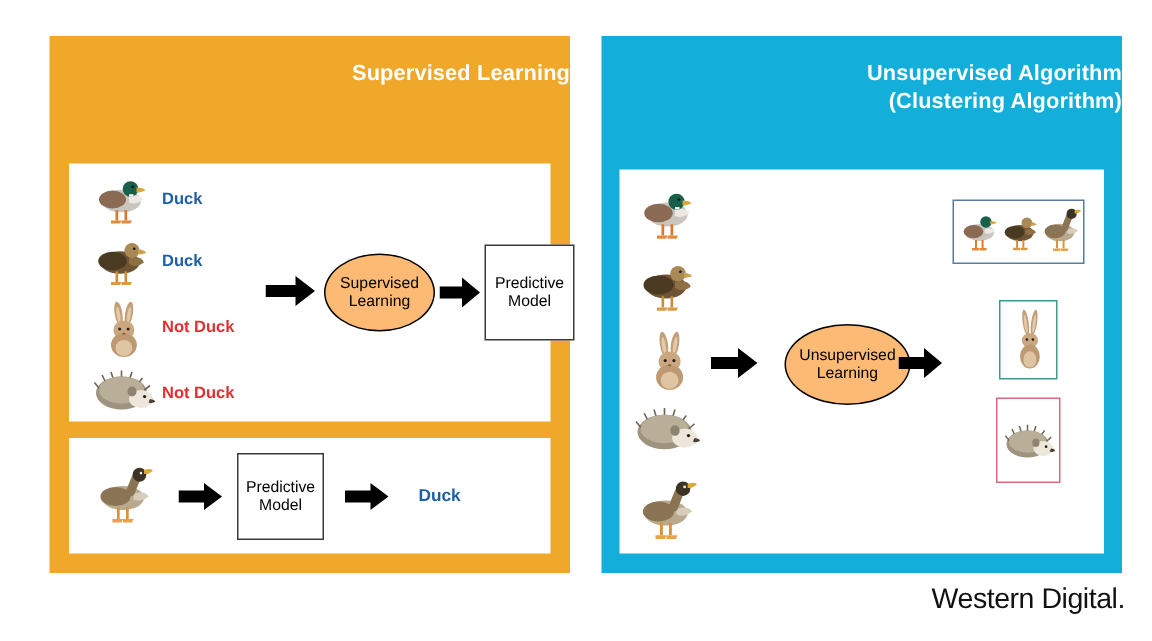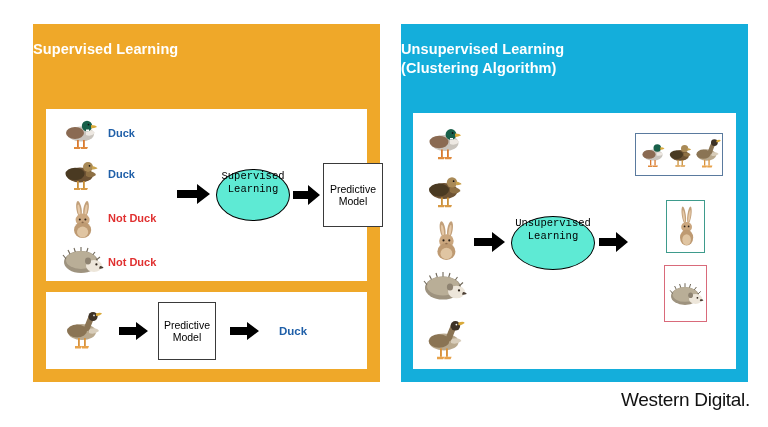--- a/index.html
+++ b/index.html
@@ -20,21 +20,21 @@
     left:33px;top:24px;width:347px;height:358px;
     background:#EFA829;
   }
   #panel-unsupervised{
     left:401px;top:24px;width:347px;height:358px;
     background:#14AEDB;
   }
   .panel-title{
     position:absolute;
     left:0;right:0;top:16px;
-    text-align:left;
+    text-align:right;
     color:#ffffff;
     font-size:14.5px;
     font-weight:bold;
     line-height:19px;
     letter-spacing:.1px;
   }
   .panel-title .l2{display:block;}
 
   
   .card{
@@ -59,28 +59,27 @@
     line-height:1;
   }
   .lbl.duck{color:#1F5FA8;}
   .lbl.notduck{color:#E03030;}
 
   
   .ellipse{
     position:absolute;
     border:1.6px solid #000000;
     border-radius:50%;
-    background:#5eead4;
-    display:flex;justify-content:center;
+    background:#fdba74;
+    display:flex;align-items:center;justify-content:center;
     text-align:center;
     font-size:10.5px;
     line-height:12.5px;
     color:#000000;
     box-sizing:border-box;
-    font-family:Liberation Mono, monospace;
   }
   .rect{
     position:absolute;
     border:1.4px solid #3a3a3a;
     background:#ffffff;
     display:flex;align-items:center;justify-content:center;
     text-align:center;
     font-size:10.5px;
     line-height:12.5px;
     color:#000000;
@@ -256,21 +255,21 @@
       </svg>
     </div>
 
     <div class="lbl duck" style="left:233px;top:34px;font-size:11.5px;">Duck</div>
   </div>
 </div>
 
 <div class="panel" id="panel-unsupervised">
 
   <div class="panel-title">
-    <span>Unsupervised Learning</span>
+    <span>Unsupervised Algorithm</span>
     <span class="l2">(Clustering Algorithm)</span>
   </div>
 
   <div class="card" id="card-cluster">
 
     <div class="animal" style="left:12px;top:12px;">
       <svg width="40" height="36" viewBox="0 0 40 36">
         <ellipse cx="20" cy="18" rx="13.5" ry="8" fill="#C9C4BD"></ellipse>
         <ellipse cx="14" cy="17" rx="9.5" ry="6.2" fill="#8A6A52"></ellipse>
         <path d="M25 15 q7 -2 9.5 2 q-4.5 4 -9.5 2z" fill="#EDE8E2"></path>
@@ -350,21 +349,21 @@
         <path d="M21.3 37.8 h7.3 l-1 2.5 h-6.3z" fill="#E8A24A"></path>
       </svg>
     </div>
 
     <div class="arrow" style="left:61px;top:118px;">
       <svg width="32" height="22" viewBox="0 0 32 22">
         <path d="M0 7 h18 v-6 l13 10 l-13 10 v-6 h-18z" fill="#000000"></path>
       </svg>
     </div>
 
-    <div class="ellipse" style="left:98px;top:103px;width:84px;height:54px;">
+    <div class="ellipse" style="left:110px;top:103px;width:84px;height:54px;">
       <span>
         <span>Unsupervised</span><br>
         <span>Learning</span>
       </span>
     </div>
 
     <div class="arrow" style="left:186px;top:118px;">
       <svg width="30" height="22" viewBox="0 0 30 22">
         <path d="M0 7 h17 v-6 l12 10 l-12 10 v-6 h-17z" fill="#000000"></path>
       </svg>

